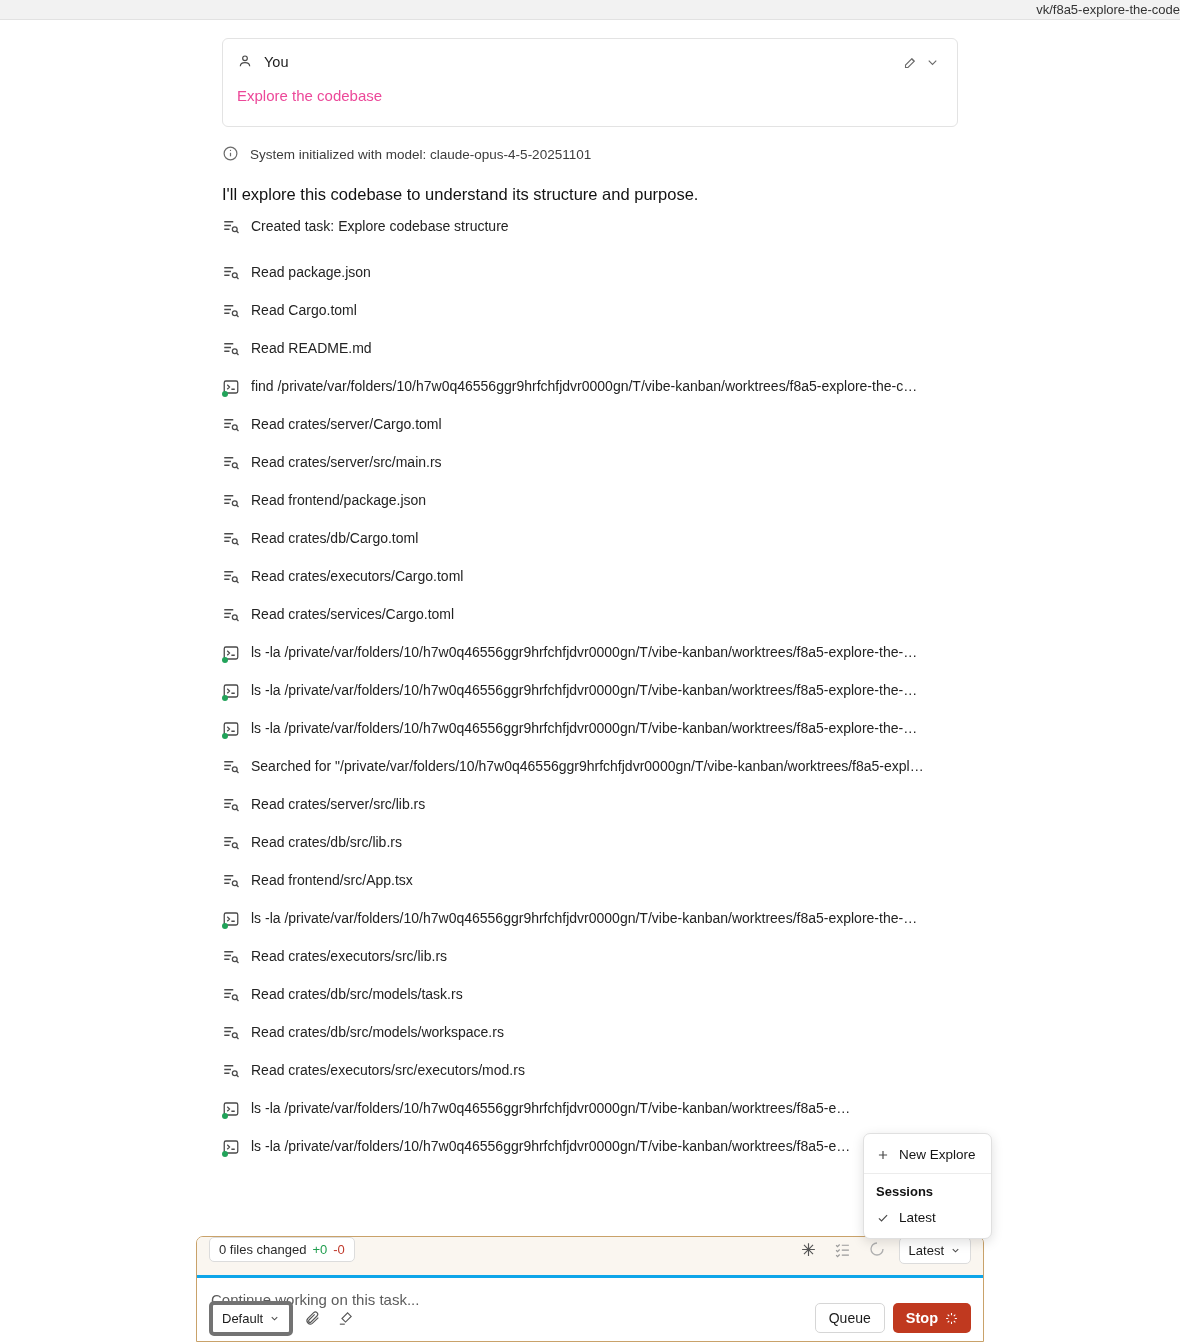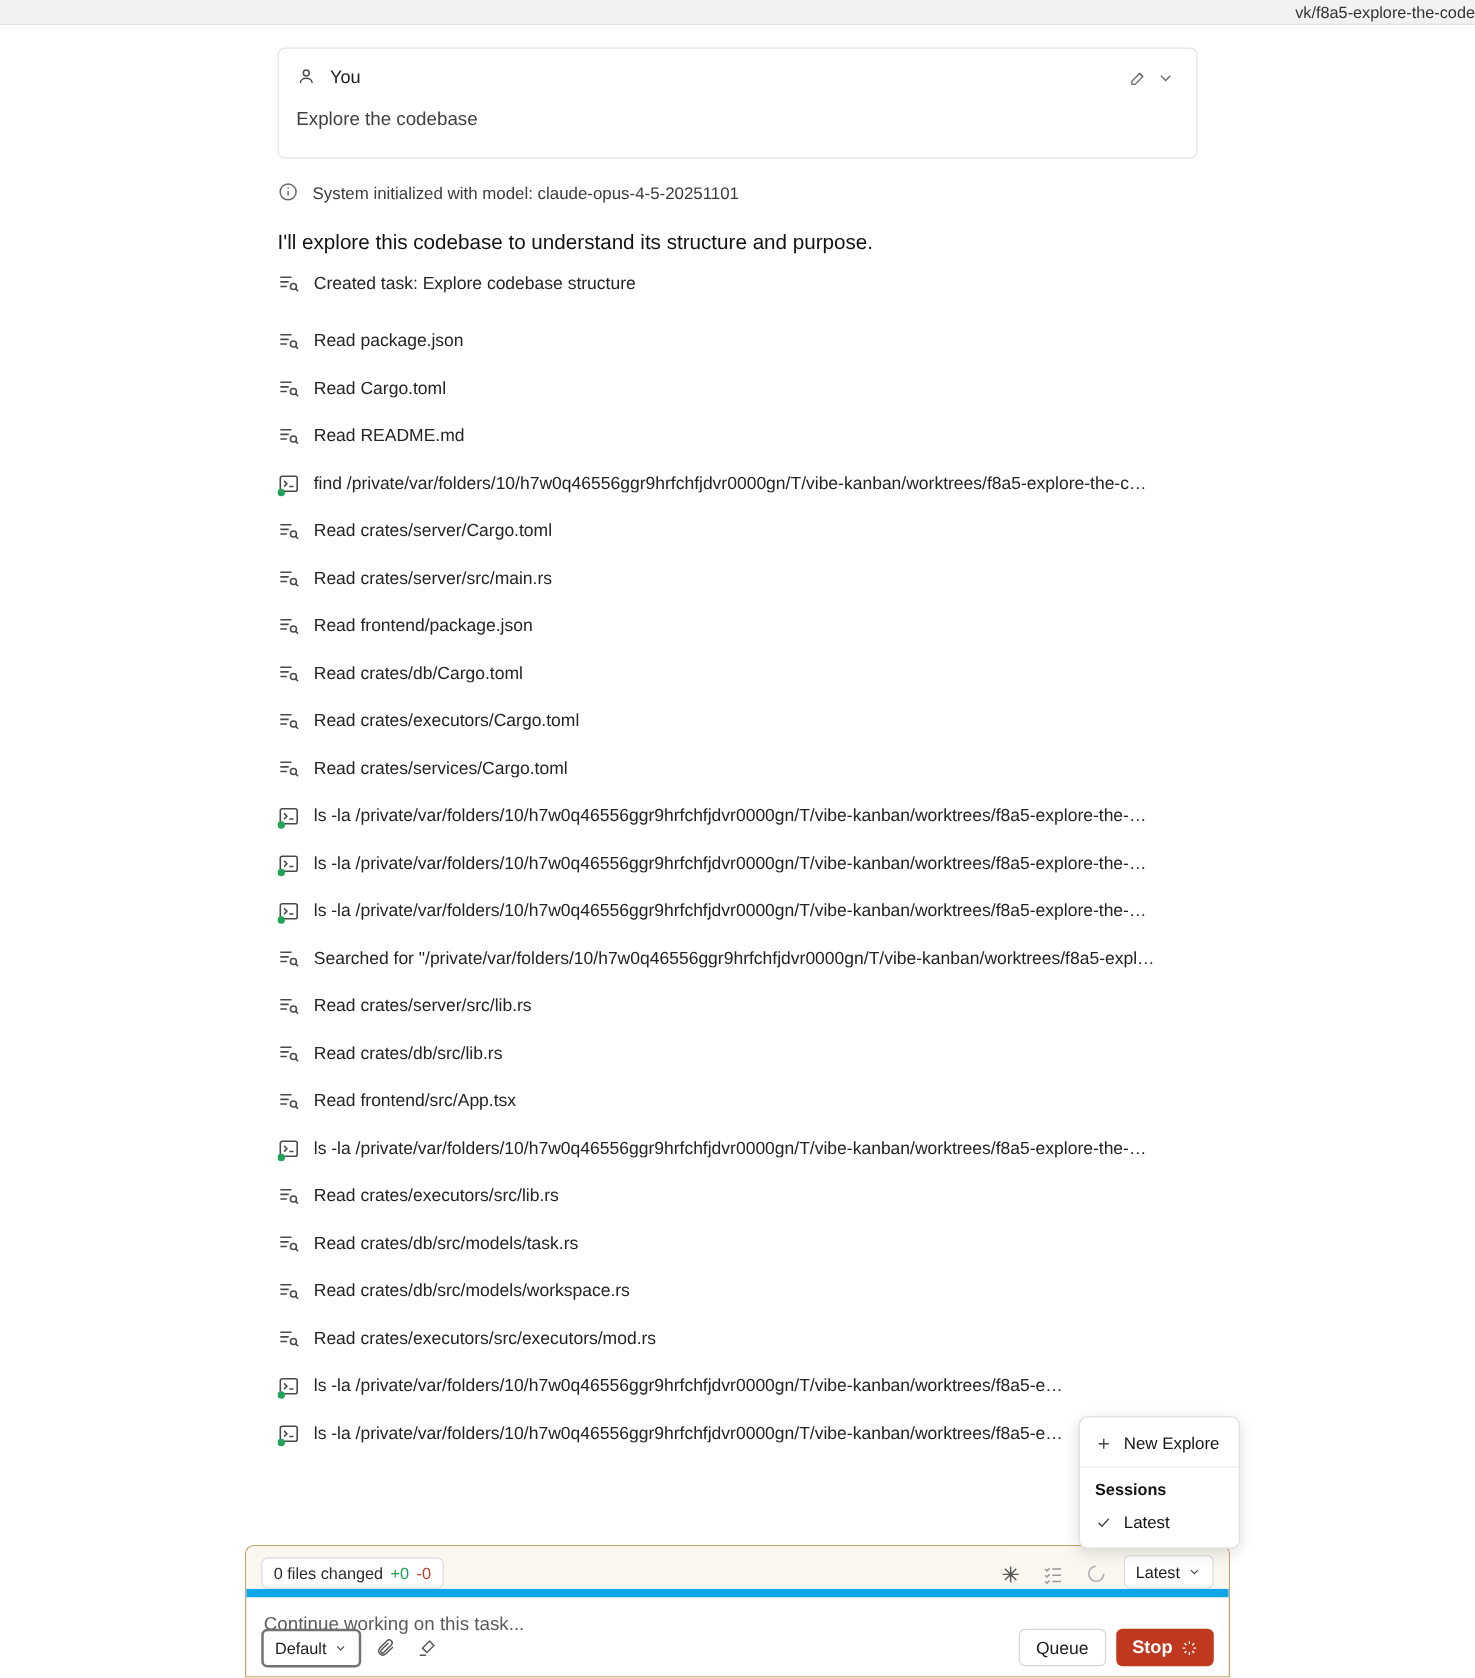--- a/index.html
+++ b/index.html
@@ -69,21 +69,21 @@
     width: 22px; height: 22px;
     display: inline-flex;
     align-items: center;
     justify-content: center;
     color: #6a6a6a;
     cursor: pointer;
   }
   .prompt-body {
     padding: 12px 14px 22px 14px;
     font-size: 15px;
-    color: #404040;
+    color: #ec4899;
   }
 
   
   .system-line {
     display: flex;
     align-items: center;
     gap: 10px;
     margin-top: 18px;
     font-size: 13.5px;
     color: #3c3c3c;
@@ -172,23 +172,23 @@
     width: 788px;
     height: 106px;
     border: 1px solid #c9a26a;
     border-radius: 7px 7px 0 0;
     background: #fff;
     z-index: 20;
   }
   .composer-top {
     height: 41px;
     background: #faf6f0;
-    border-bottom: 7px solid #0ea5e9;
-    display: flex;
-    align-items: flex-end;
+    border-bottom: 3px solid #0ea5e9;
+    display: flex;
+    align-items: flex-start;
     padding: 0 12px;
     gap: 10px;
     border-radius: 6px 6px 0 0;
   }
   .diffpill {
     border: 1px solid #dcdcdc;
     border-radius: 5px;
     background: #fff;
     padding: 4px 9px;
     font-size: 13px;
@@ -228,21 +228,21 @@
     position: absolute;
     left: 0; right: 0;
     bottom: 6px;
     height: 34px;
     display: flex;
     align-items: center;
     padding: 0 12px;
     gap: 8px;
   }
   .select-sm {
-    border: 2px solid #737373;
+    border: 4px solid #737373;
     border-radius: 5px;
     background: #fff;
     font-size: 13px;
     padding: 6px 9px;
     display: flex;
     align-items: center;
     gap: 6px;
     cursor: pointer;
     color: #1b1b1b;
   }

